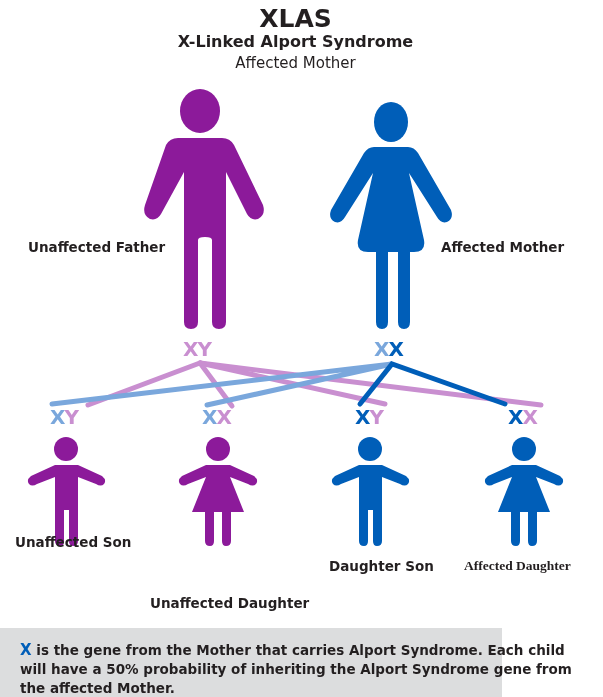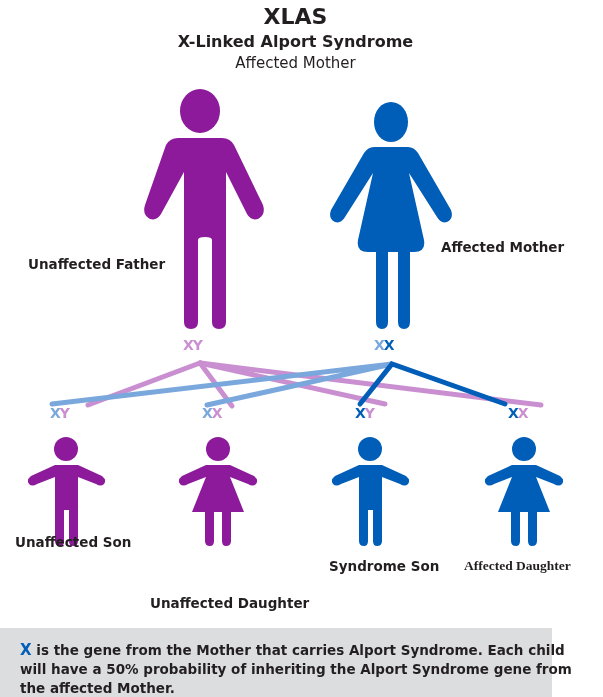--- a/index.html
+++ b/index.html
@@ -1,25 +1,25 @@
 <!DOCTYPE html>
 <html><head>
 <meta charset="utf-8">
 <style>
   html, body { margin: 0; padding: 0; background: #ffffff; }
   body { width: 603px; height: 697px; position: relative; overflow: hidden;
          font-family: "DejaVu Sans", "Liberation Sans", sans-serif; color: #231f20; }
   .title { position: absolute; left: 0; width: 591px; text-align: center; font-weight: bold; }
-  #t1 { top: 4px; font-size: 22px; }
+  #t1 { top: 4px; font-size: 25px; }
   #t2 { top: 32px; font-size: 16px; }
   #t3 { top: 54px; font-size: 15px; font-weight: normal; }
   .label { position: absolute; font-size: 13.5px; font-weight: bold; white-space: nowrap; }
-  .geno { position: absolute; font-size: 14px; font-weight: bold; letter-spacing: -1px; }
+  .geno { position: absolute; font-size: 20px; font-weight: bold; letter-spacing: -1px; }
   svg.art { position: absolute; left: 0; top: 0; }
-  .note { position: absolute; left: 0; top: 628px; width: 552px; height: 69px; background: #dcddde; }
+  .note { position: absolute; left: 0; top: 628px; width: 502px; height: 69px; background: #dcddde; }
   .note p { margin: 0; position: absolute; left: 20px; top: 13px; width: 560px; font-size: 13.5px; line-height: 19px; font-weight: bold; color: #231f20; }
   .note .x { color: #005eb8; font-size: 15px; }
 </style>
 </head>
 <body>
 
 <div class="title" id="t1">XLAS</div>
 <div class="title" id="t2">X-Linked Alport Syndrome</div>
 <div class="title" id="t3">Affected Mother</div>
 
@@ -63,21 +63,21 @@
     <circle cx="370" cy="449" r="12"></circle>
     <path d="M359 465 H382 L406 476 Q411 480 408 484 Q405 487 400 484 L382 477 V541 Q382 546 377 546 Q373 546 373 541 V510 H368 V541 Q368 546 364 546 Q359 546 359 541 V477 L341 484 Q336 487 333 484 Q330 480 335 476 Z"></path>
   </g>
 
   <g fill="#005eb8">
     <circle cx="524" cy="449" r="12"></circle>
     <path d="M512 465 H536 L560 476 Q565 480 562 484 Q559 487 554 484 L536 477 L550 512 H537 V541 Q537 546 532 546 Q528 546 528 541 V512 H520 V541 Q520 546 516 546 Q511 546 511 541 V512 H498 L512 477 L494 484 Q489 487 486 484 Q483 480 488 476 Z"></path>
   </g>
 </svg>
 
-<div class="label" style="left:28px; top:239px;margin-top:17px;">Unaffected Father</div>
+<div class="label" style="left:28px; top:239px;">Unaffected Father</div>
 <div class="label" style="left:441px; top:239px;">Affected Mother</div>
 
 <div class="geno" style="left:183px; top:337px;">
   <span style="color:#c98fd0">X</span><span style="color:#c98fd0">Y</span>
 </div>
 <div class="geno" style="left:374px; top:337px;">
   <span style="color:#7aa7dc">X</span><span style="color:#005eb8">X</span>
 </div>
 
 <div class="geno" style="left:50px; top:405px;">
@@ -88,18 +88,18 @@
 </div>
 <div class="geno" style="left:355px; top:405px;">
   <span style="color:#005eb8">X</span><span style="color:#c98fd0">Y</span>
 </div>
 <div class="geno" style="left:508px; top:405px;">
   <span style="color:#005eb8">X</span><span style="color:#c98fd0">X</span>
 </div>
 
 <div class="label" style="left:15px; top:534px;">Unaffected Son</div>
 <div class="label" style="left:150px; top:558px;margin-top:37px;">Unaffected Daughter</div>
-<div class="label" style="left:329px; top:558px;">Syndrome Son</div>
+<div class="label" style="left:329px; top:558px;">Daughter Son</div>
 <div class="label" style="left:464px; top:558px;font-family:Liberation Serif, serif;">Affected Daughter</div>
 
 <div class="note">
   <p><span class="x">X</span><span> is the gene from the Mother that carries Alport Syndrome. Each child will have a 50% probability of inheriting the Alport Syndrome gene from the affected Mother.</span></p>
 </div>
 
 </body></html>

